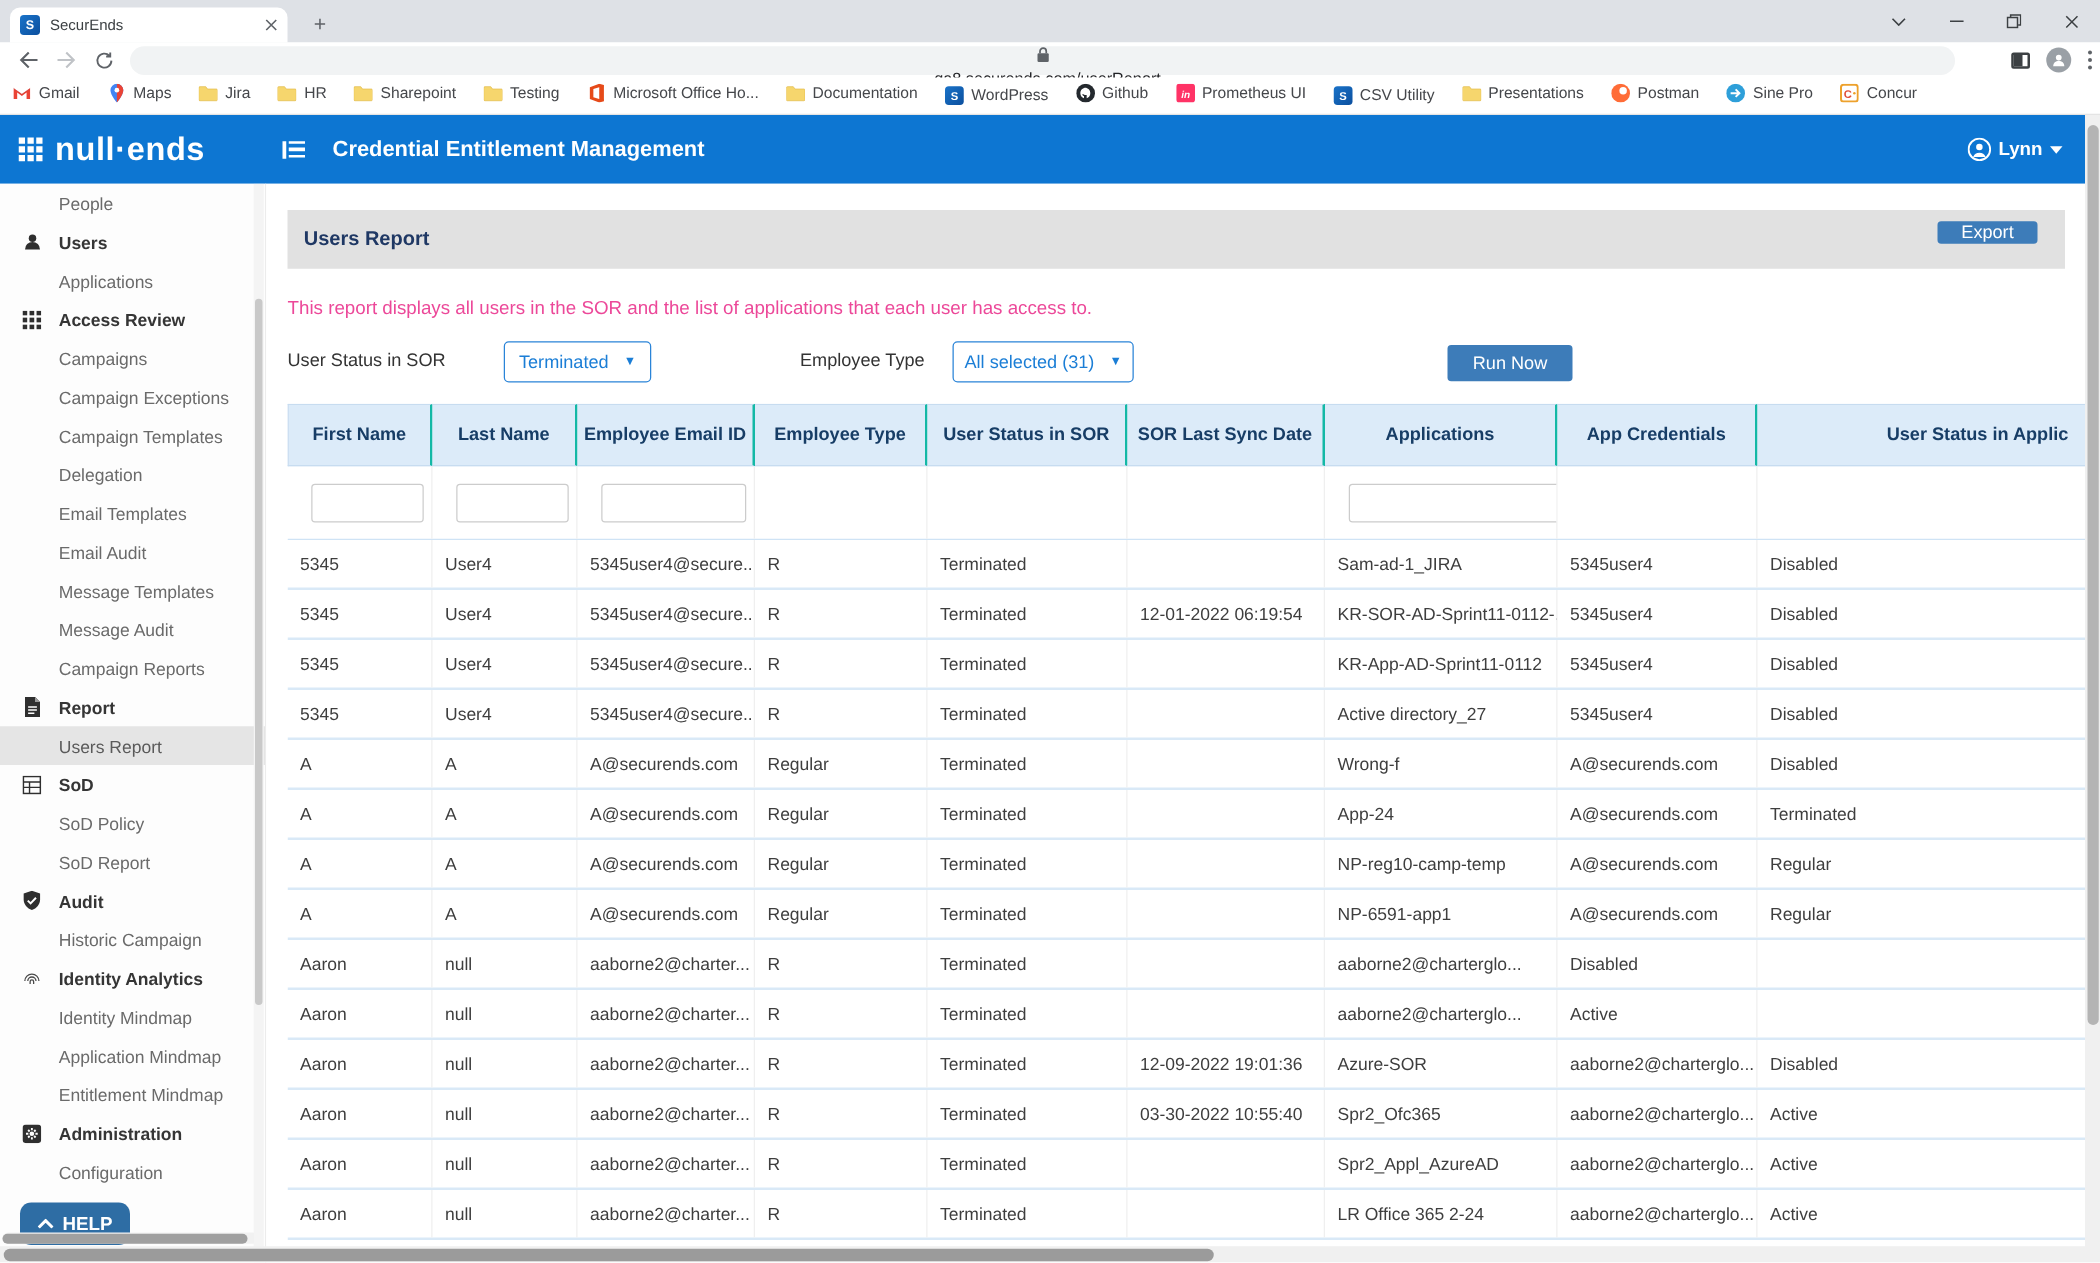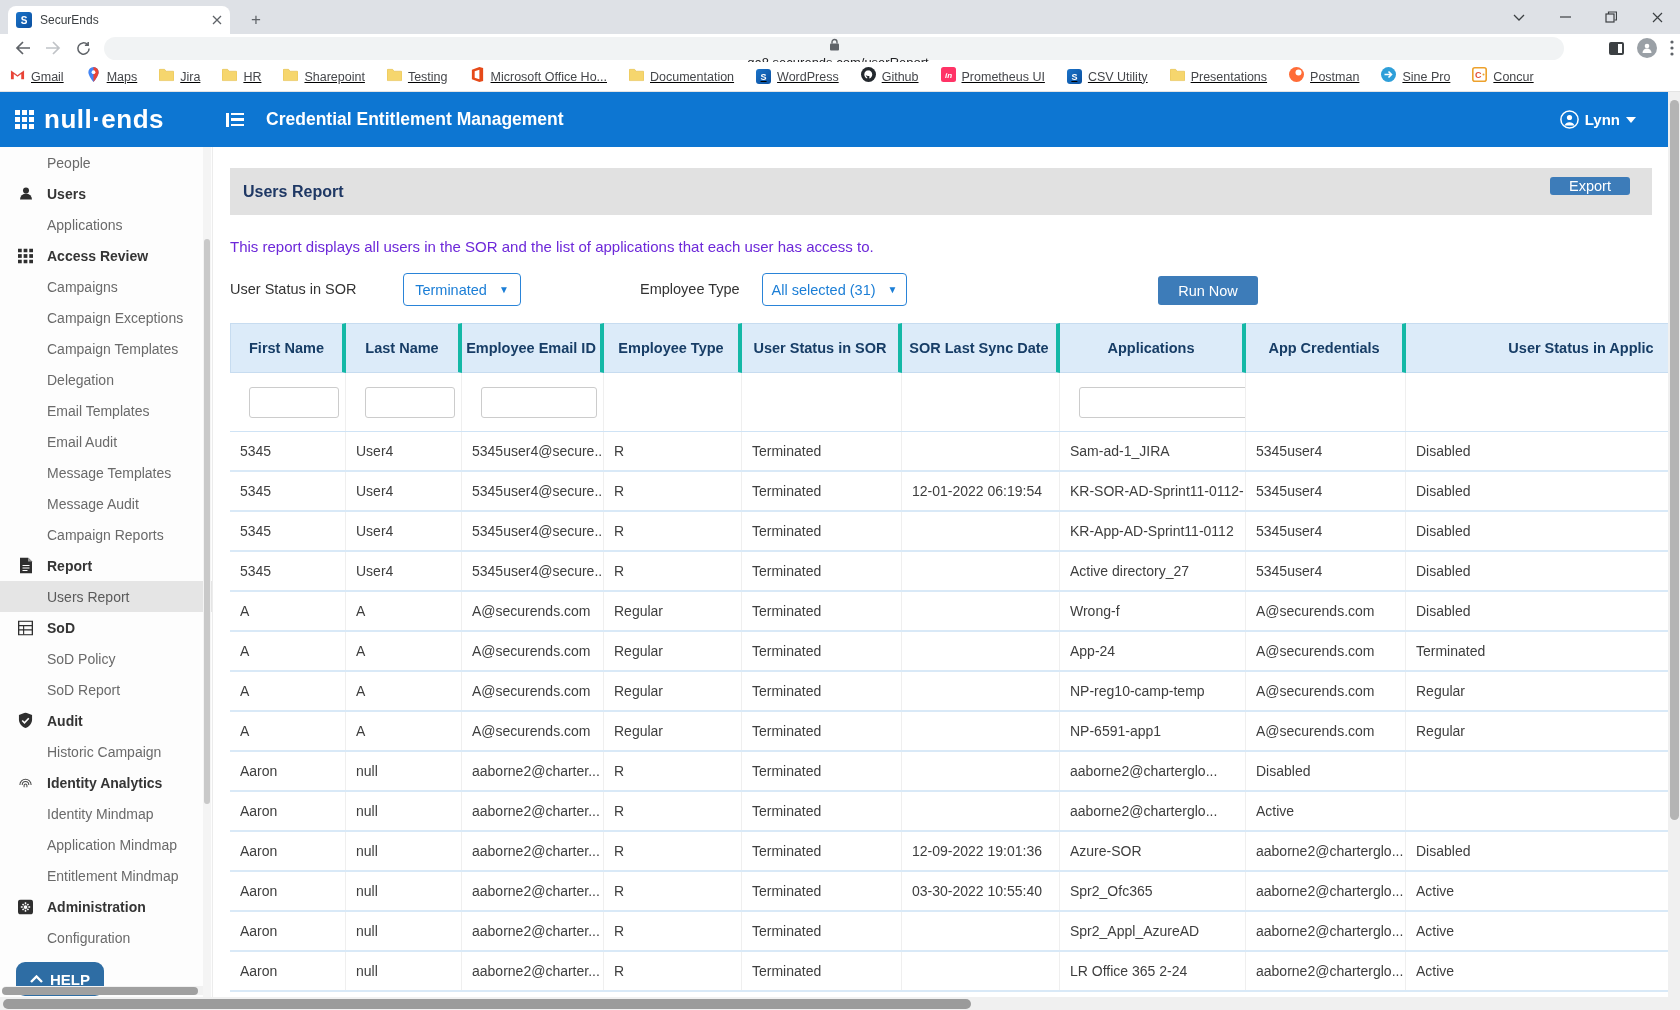--- a/index.html
+++ b/index.html
@@ -26,38 +26,38 @@
   .url-text { font-size:13px; color:#202124; margin-left:8px; flex:1; }
   .urlbar .icon-btn { margin-left:14px; }
   .toolbar-right { position:absolute; right:6px; top:1px; display:flex; align-items:center; height:26px; }
   .toolbar-right > * { margin-left:13px; }
   .side-panel-ic { width:15px; height:13px; border:2px solid #3c4043; border-radius:2px; position:relative; }
   .side-panel-ic::after { content:""; position:absolute; left:-0.5px; top:-0.5px; width:7px; height:10px; background:#3c4043; }
   .avatar-circle { width:20px; height:20px; border-radius:50%; background:#9aa0a6; display:flex; align-items:center; justify-content:center; }
 
   .bookmarks { position:absolute; left:0; top:62px; width:1680px; height:30px; background:#fff;
                border-bottom:1px solid #e4e4e4; display:flex; align-items:center; padding-left:10px; }
-  .bm { display:flex; align-items:center; margin-right:22px; flex:none;text-decoration:underline; }
+  .bm { display:flex; align-items:flex-start; margin-right:22px; flex:none; }
   .bm-label { font-size:12.5px; color:#45474b; margin-left:6px; white-space:nowrap; }
   .bm svg, .bm .slogo { width:15px; height:15px; }
   .bm .slogo { font-size:9px; }
 
   
   .appheader { position:absolute; left:0; top:92px; width:1668px; height:55px; background:#0d76d2;
                display:flex; align-items:center; color:#fff; }
   .apps-grid { margin-left:15px; width:19px; height:19px; display:grid; grid-template-columns:repeat(3,5px);
                grid-template-rows:repeat(3,5px); gap:2px; }
   .apps-grid span { background:#fff; }
   .brand { font-size:26px; font-weight:700; letter-spacing:.5px; margin-left:10px; }
   .hamb { margin-left:62px; width:18px; height:14px; position:relative; }
   .hamb i { position:absolute; left:5px; right:0; height:2.5px; background:#fff; }
   .hamb i:nth-child(1){top:0} .hamb i:nth-child(2){top:5.5px} .hamb i:nth-child(3){top:11px}
   .hamb::before { content:""; position:absolute; left:0; top:0; bottom:0; width:2.5px; background:#fff; }
   .apptitle { font-size:17.5px; font-weight:600; margin-left:22px; }
-  .usermenu { position:absolute; right:32px; display:flex; align-items:center; }
+  .usermenu { position:absolute; right:18px; display:flex; align-items:center; }
   .usermenu .uname { font-size:15px; font-weight:700; margin:0 6px 0 6px; }
   .caret { width:0; height:0; border-left:5px solid transparent; border-right:5px solid transparent; border-top:6px solid #fff; }
 
   
   .sidebar { position:absolute; left:0; top:147px; width:213px; height:863px; background:#fdfdfd; overflow:hidden;
              border-right:1px solid #ececec; }
   .side-item { height:31px; display:flex; align-items:center; padding-left:47px; font-size:14px; color:#6a6a6a;
                position:relative; white-space:nowrap; }
   .side-item.header { color:#353535; font-weight:700; }
   .side-item.selected { background:#e5e5e5; color:#5a5a5a; }
@@ -71,35 +71,35 @@
              color:#fff; display:flex; align-items:center; justify-content:center; font-weight:700; font-size:15px; }
   .helpbtn svg { margin-right:7px; }
 
   
   .content { position:absolute; left:213px; top:147px; width:1455px; height:863px; background:#fff; overflow:hidden; }
   .titlebar { position:absolute; left:17px; top:21px; width:1422px; height:47px; background:#e1e1e1;
               display:flex; align-items:center; }
   .titlebar .rpt-title { font-size:16px; font-weight:700; color:#1f3864; margin-left:13px; }
   .export-btn { position:absolute; right:22px; top:9px; width:80px; height:18px; background:#3d7cb9; color:#fff;
                 border:none; border-radius:3px; font-size:14.5px; font-family:inherit; }
-  .desc { position:absolute; left:17px; top:91px; font-size:15px; color:#6d28d9; }
+  .desc { position:absolute; left:17px; top:91px; font-size:15px; color:#ec4899; }
 
   .filters { position:absolute; left:0; top:112px; width:100%; height:50px; }
   .flt-label { position:absolute; font-size:14.5px; color:#333; top:22px; }
   .dropdown { position:absolute; top:14px; height:33px; border:1px solid #2a84d8; border-radius:4px; background:#fff;
               color:#1b7ed6; font-size:14.5px; display:flex; align-items:center; justify-content:center; }
   .dropdown .dd-caret { font-size:10px; margin-left:12px; color:#1b7ed6; }
   .runnow { position:absolute; left:945px; top:17px; width:100px; height:29px; background:#3d7cb9; color:#fff;
             border:none; border-radius:3px; font-size:14.5px; font-family:inherit; }
 
   
   .tablewrap { position:absolute; left:17px; top:176px; width:1438px; height:687px; overflow:hidden; }
   .tr { display:grid; grid-template-columns:116px 116px 142px 138px 160px 158px 186px 160px 354px; width:1530px; }
   .th { height:50px; background:#dcebf9; border-top:1px solid #c7dcf0; border-bottom:1px solid #c7dcf0;
-        border-right:4px solid #14b8a6; display:flex; align-items:center; justify-content:center;
+        border-right:2px solid #14b8a6; display:flex; align-items:center; justify-content:center;
         font-size:14.5px; font-weight:700; color:#173d66; white-space:nowrap; }
   .th:first-child { border-left:1px solid #c7dcf0; }
   .fr { height:59px; background:#fff; border-bottom:1px solid #cfe3f5; }
   .fr .td { display:flex; align-items:center; }
   .flt-input { height:31px; border:1px solid #ccc; border-radius:3px; margin-left:9px; background:#fff; }
   .row { height:40px; border-bottom:2px solid #d9e9f7; background:#fff; }
   .td { font-size:14px; color:#3e3e3e; line-height:38px; padding-left:10px; border-right:1px solid #efefef;
         white-space:nowrap; overflow:hidden; }
 
   

